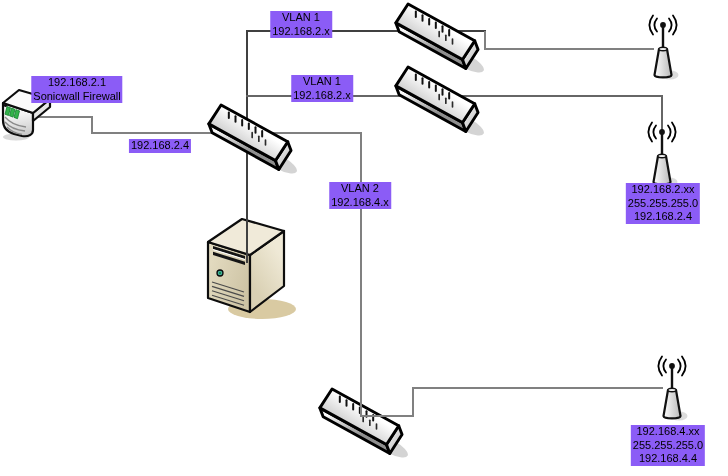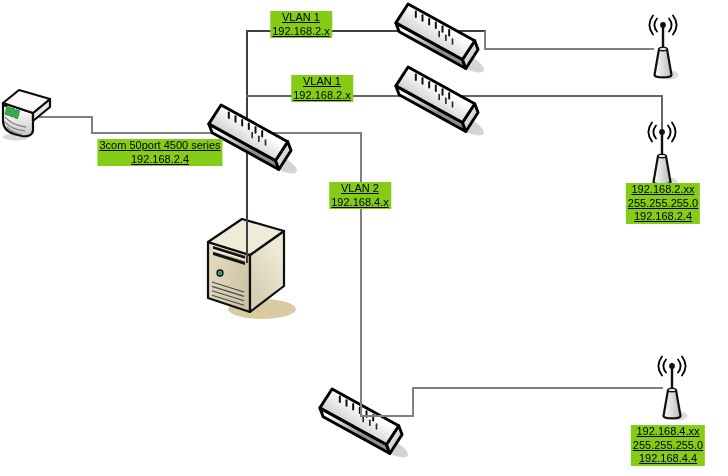--- a/index.html
+++ b/index.html
@@ -9,21 +9,21 @@
   }
   .line{position:absolute;z-index:2;}
   .l-dark{background:#404040;}
   .l-mid{background:#666666;}
   .l-gray{background:#808080;}
   .node{position:absolute;z-index:3;}
   .node-under{position:absolute;z-index:1;}
   .lbl{
     position:absolute;z-index:4;transform:translateX(-50%);
     text-align:center;font-size:11px;line-height:13.5px;color:#000;
-    background:#84cc16;white-space:nowrap;padding:0 2px;text-decoration:underline;
+    background:#8b5cf6;white-space:nowrap;padding:0 2px;
   }
 </style>
 </head>
 <body>
 
 <div id="stage">
 
   <svg width="0" height="0" style="position:absolute" aria-hidden="true">
     <defs>
       <linearGradient id="g-sw-top" gradientUnits="userSpaceOnUse" x1="15" y1="9" x2="4" y2="26">
@@ -172,23 +172,26 @@
   <svg class="node" style="left:639px;top:12px" width="48" height="72">
       <use href="#sym-ap"></use>
     </svg>
   <svg class="node" style="left:638px;top:119px" width="48" height="72">
       <use href="#sym-ap"></use>
     </svg>
   <svg class="node" style="left:648px;top:353px" width="48" height="72">
       <use href="#sym-ap"></use>
     </svg>
 
+  <div class="lbl" style="left:77px;top:76px">
+    <div>192.168.2.1</div>
+    <div>Sonicwall Firewall</div>
+  </div>
 
   <div class="lbl" style="left:160px;top:139px">
-    <div>3com 50port 4500 series</div>
     <div>192.168.2.4</div>
   </div>
 
   <div class="lbl" style="left:301px;top:11px">
     <div>VLAN 1</div>
     <div>192.168.2.x</div>
   </div>
 
   <div class="lbl" style="left:322px;top:75px">
     <div>VLAN 1</div>

